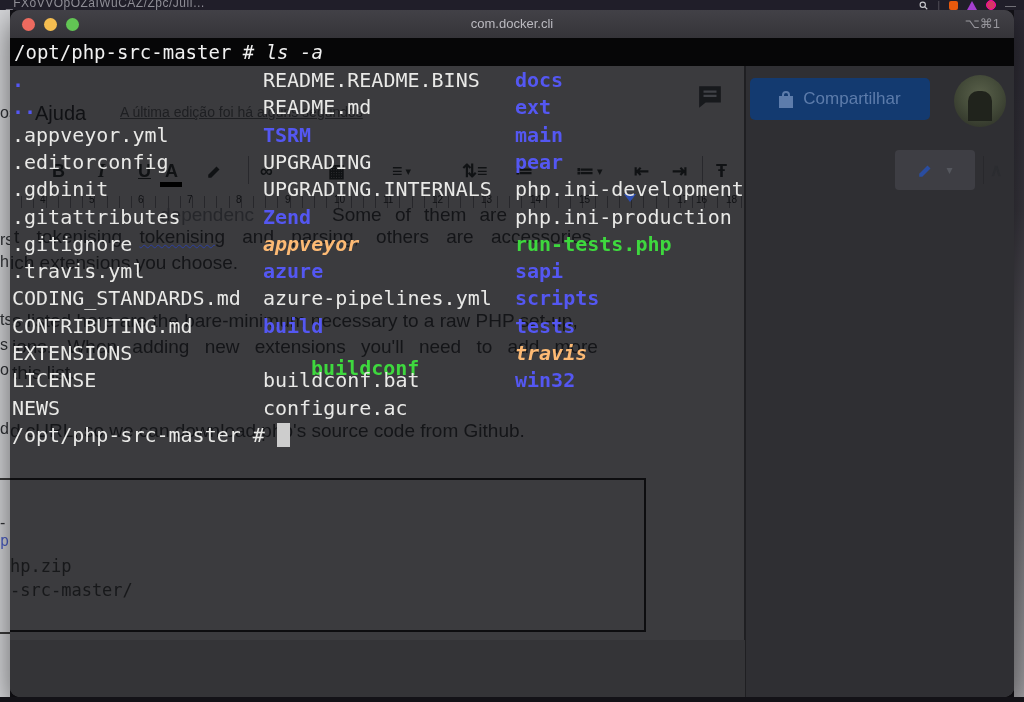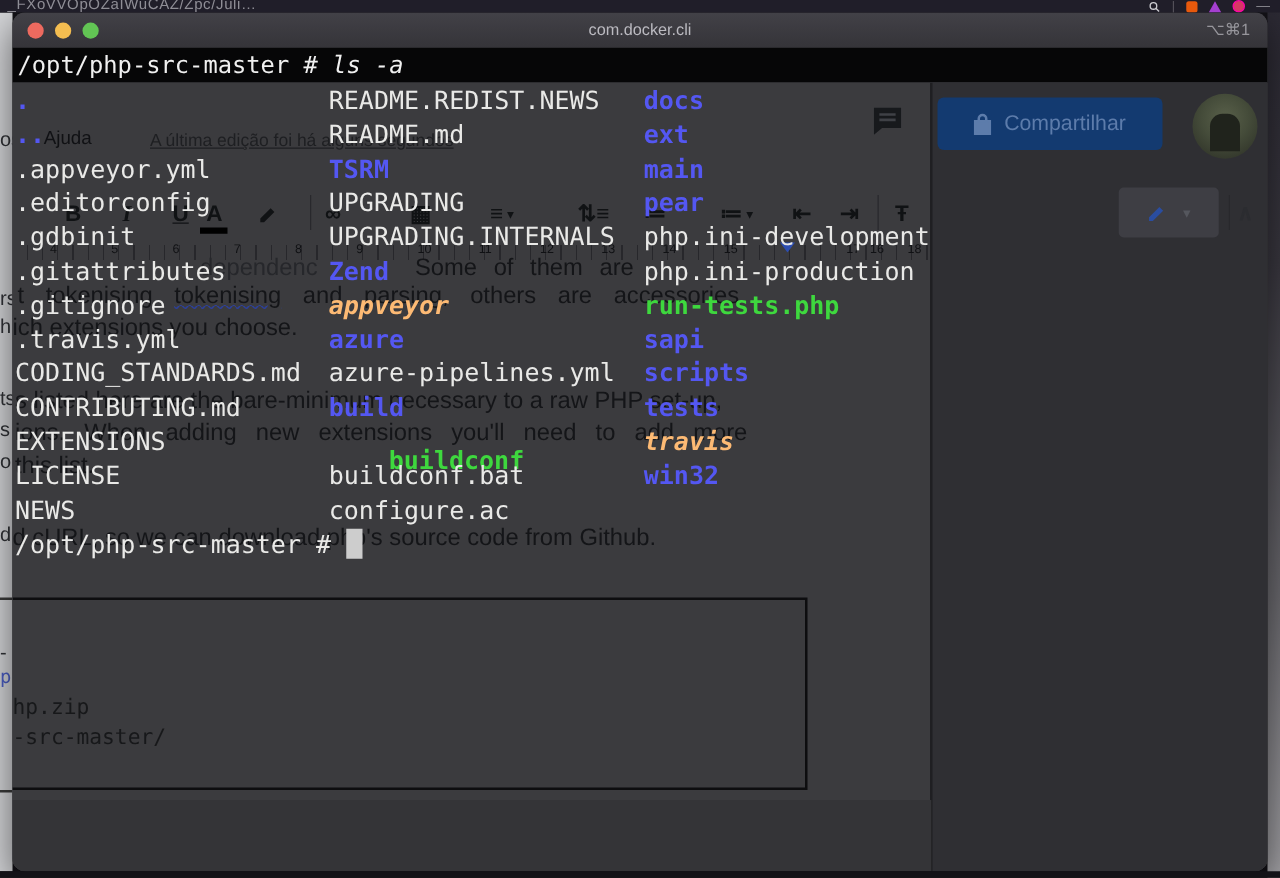--- a/index.html
+++ b/index.html
@@ -34,21 +34,21 @@
   .tshort{position:absolute;right:14px;top:6px;color:#97969c;font-size:13px;}
   .cmdrow{height:28px;background:#060607;display:flex;align-items:center;
           font-family:"DejaVu Sans Mono",monospace;font-size:19px;color:#f0f0f0;padding-left:4px;white-space:pre;}
   .cmd-italic{font-style:italic;}
   .tbody{position:relative;height:631px;background:#3b3b3e;overflow:hidden;}
   
   .docs{position:absolute;inset:0;}
   .rightpanel{position:absolute;left:735px;top:0;width:269px;height:631px;background:#2f2f33;}
   .pagedge{position:absolute;left:734px;top:0;width:2px;height:631px;background:#1f1f22;}
   .belowpage{position:absolute;left:0;top:574px;width:735px;height:57px;background:#343437;}
-  .menurow-ajuda{position:absolute;left:25px;top:36px;color:#101114;font-size:15px;}
+  .menurow-ajuda{position:absolute;left:25px;top:36px;color:#101114;font-size:20px;}
   .lastedit{position:absolute;left:110px;top:38px;color:#1e1f22;font-size:14px;text-decoration:underline;white-space:nowrap;}
   .commenticon{position:absolute;left:687px;top:18px;width:26px;height:26px;color:#17191c;}
   .sharebtn{position:absolute;left:740px;top:12px;width:180px;height:42px;border-radius:5px;background:#133a70;
             display:flex;align-items:center;justify-content:center;gap:10px;color:#5d7cab;font-size:17px;}
   .lockicon{width:14px;height:18px;}
   .avatar{position:absolute;left:944px;top:9px;width:52px;height:52px;border-radius:50%;
           background:radial-gradient(circle at 50% 38%,#59604a 0%,#454c3a 45%,#2a2d24 100%);overflow:hidden;}
   .avatar:after{content:"";position:absolute;left:14px;top:16px;width:24px;height:30px;border-radius:10px 10px 0 0;background:#20231c;}
   
   .tbicon{position:absolute;top:92px;height:26px;display:flex;align-items:center;color:#101214;font-size:18px;font-weight:bold;}
@@ -239,21 +239,21 @@
           <span class="entry c-file" style="left: 2px; top: 83.9px;">.editorconfig</span>
           <span class="entry c-file" style="left: 2px; top: 111.2px;">.gdbinit</span>
           <span class="entry c-file" style="left: 2px; top: 138.5px;">.gitattributes</span>
           <span class="entry c-file" style="left: 2px; top: 165.8px;">.gitignore</span>
           <span class="entry c-file" style="left: 2px; top: 193.1px;">.travis.yml</span>
           <span class="entry c-file" style="left: 2px; top: 220.4px;">CODING_STANDARDS.md</span>
           <span class="entry c-file" style="left: 2px; top: 247.7px;">CONTRIBUTING.md</span>
           <span class="entry c-file" style="left: 2px; top: 275px;">EXTENSIONS</span>
           <span class="entry c-file" style="left: 2px; top: 302.3px;">LICENSE</span>
           <span class="entry c-file" style="left: 2px; top: 329.6px;">NEWS</span>
-          <span class="entry c-file" style="left: 253px; top: 2px;">README.REDIST.NEWS</span>
+          <span class="entry c-file" style="left: 253px; top: 2px;">README.README.BINS</span>
           <span class="entry c-file" style="left: 253px; top: 29.3px; text-align: center;">README.md</span>
           <span class="entry c-dir" style="left: 253px; top: 56.6px;">TSRM</span>
           <span class="entry c-file" style="left: 253px; top: 83.9px;">UPGRADING</span>
           <span class="entry c-file" style="left: 253px; top: 111.2px;">UPGRADING.INTERNALS</span>
           <span class="entry c-dir" style="left: 253px; top: 138.5px;">Zend</span>
           <span class="entry c-diri" style="left: 253px; top: 165.8px;">appveyor</span>
           <span class="entry c-dir" style="left: 253px; top: 193.1px;">azure</span>
           <span class="entry c-file" style="left: 253px; top: 220.4px;">azure-pipelines.yml</span>
           <span class="entry c-dir" style="left: 253px; top: 247.7px;">build</span>
           <span class="entry c-exec" style="left: 253px; top: 290px; margin-left: 48px;">buildconf</span>

